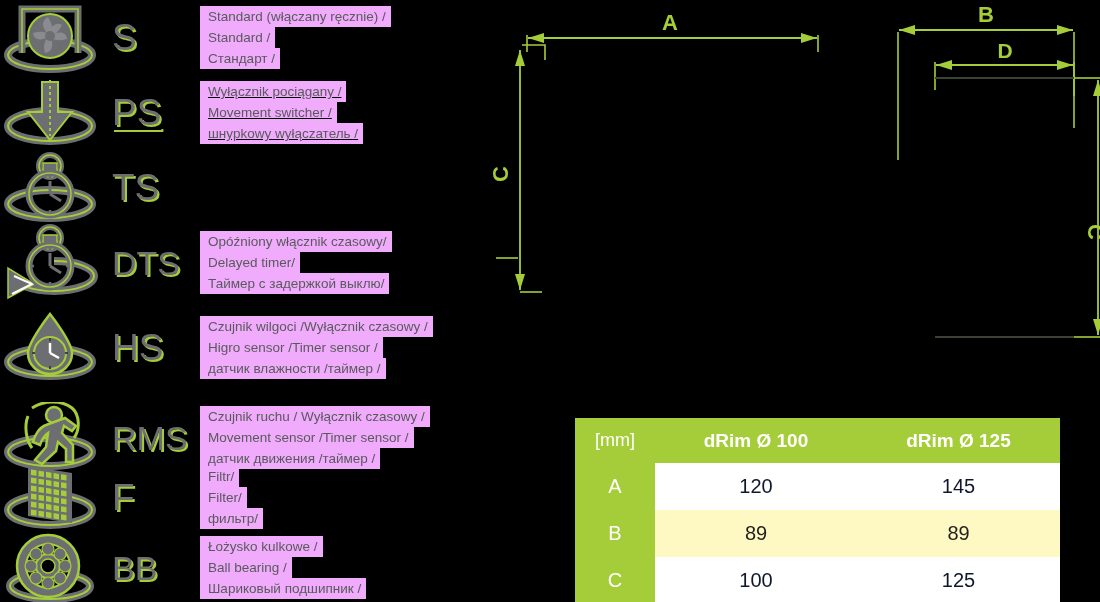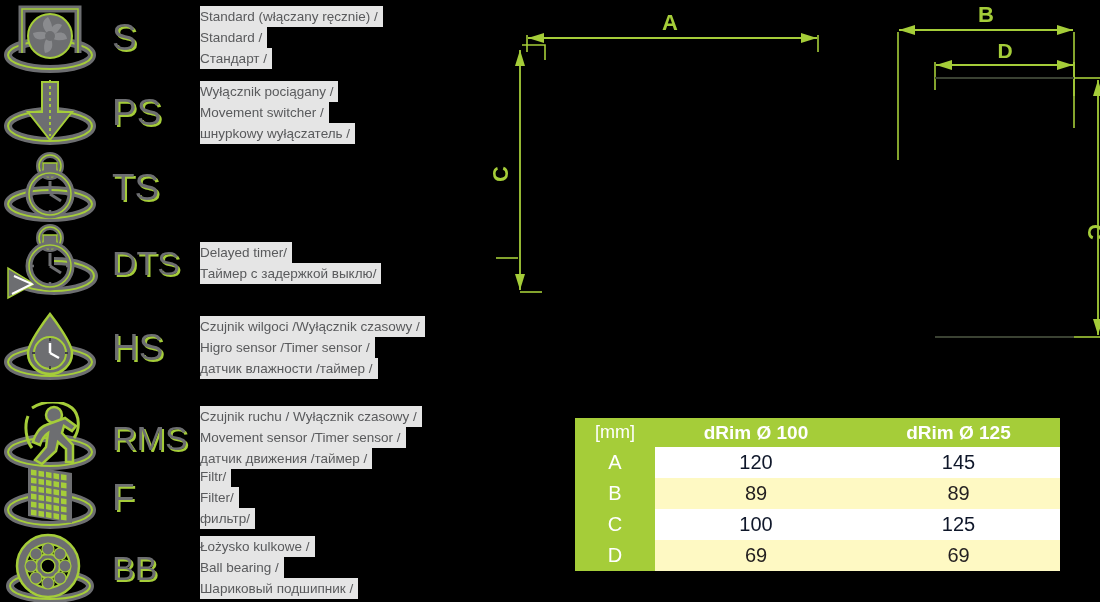--- a/index.html
+++ b/index.html
@@ -58,25 +58,25 @@
 
   .legend-text {
     flex: 1 1 auto;
     display: flex;
     flex-direction: column;
     align-items: flex-start;
     justify-content: center;
     gap: 0px;
   }
   .legend-text .tline {
-    background: #e5e5e5;
+    background: #f0abfc;
     color: #595a5c;
     font-size: 13.5px;
     line-height: 19px;
-    padding: 1px 5px 1px 0;
+    padding: 1px 5px 1px 8px;
     white-space: nowrap;
     display: block;
   }
 
   
   #drawings {
     position: absolute;
     left: 470px;
     top: 0;
     width: 630px;
@@ -90,21 +90,21 @@
     left: 575px;
     top: 418px;
     width: 485px;
     border-collapse: collapse;
     table-layout: fixed;
   }
   #dim-table col.c0 { width: 80px; }
   #dim-table col.c1 { width: 202px; }
   #dim-table col.c2 { width: 203px; }
   #dim-table th, #dim-table td {
-    padding: 0;
+    padding: 8px;
     margin: 0;
     height: 31px;
     text-align: center;
     vertical-align: middle;
     font-size: 20px;
     font-weight: normal;
     border: 0;
   }
   #dim-table thead th {
     background: #a5cd39;
@@ -149,21 +149,21 @@
       </svg>
     </div>
     <div class="legend-code">S</div>
     <div class="legend-text">
       <span class="tline">Standard (włączany ręcznie) /</span>
       <span class="tline">Standard /</span>
       <span class="tline">Стандарт /</span>
     </div>
   </div>
 
-  <div class="legend-row" style="top:75px;">
+  <div class="legend-row" style="top:75px;text-decoration:underline;">
     <div class="legend-icon">
       <svg width="96" height="70" viewBox="0 0 96 70">
         <ellipse cx="48" cy="48" rx="42" ry="15" fill="none" stroke="#6d6e71" stroke-width="8"></ellipse>
         <ellipse cx="48" cy="48" rx="42" ry="15" fill="none" stroke="#a5cd39" stroke-width="2"></ellipse>
         <path d="M26 34 L40 34 L40 4 L56 4 L56 34 L70 34 L48 62 Z" fill="#6d6e71" stroke="#a5cd39" stroke-width="2"></path>
         <line x1="48" y1="2" x2="48" y2="58" stroke="#a5cd39" stroke-width="2" stroke-dasharray="3,3"></line>
       </svg>
     </div>
     <div class="legend-code">PS</div>
     <div class="legend-text">
@@ -213,20 +213,21 @@
         <g stroke="#6d6e71" stroke-width="2.5">
           <line x1="48" y1="23" x2="48" y2="26"></line>
           <line x1="64" y1="42" x2="67" y2="42"></line>
           <line x1="48" y1="58" x2="48" y2="61"></line>
           <line x1="29" y1="42" x2="32" y2="42"></line>
         </g>
       </svg>
     </div>
     <div class="legend-code small">DTS</div>
     <div class="legend-text">
+      <span class="tline">Opóźniony włącznik czasowy/</span>
       <span class="tline">Delayed timer/</span>
       <span class="tline">Таймер с задержкой выклю/</span>
     </div>
   </div>
 
   <div class="legend-row" style="top:310px;">
     <div class="legend-icon">
       <svg width="96" height="72" viewBox="0 0 96 72">
         <ellipse cx="48" cy="50" rx="42" ry="14" fill="none" stroke="#6d6e71" stroke-width="8"></ellipse>
         <ellipse cx="48" cy="50" rx="42" ry="14" fill="none" stroke="#a5cd39" stroke-width="2"></ellipse>

